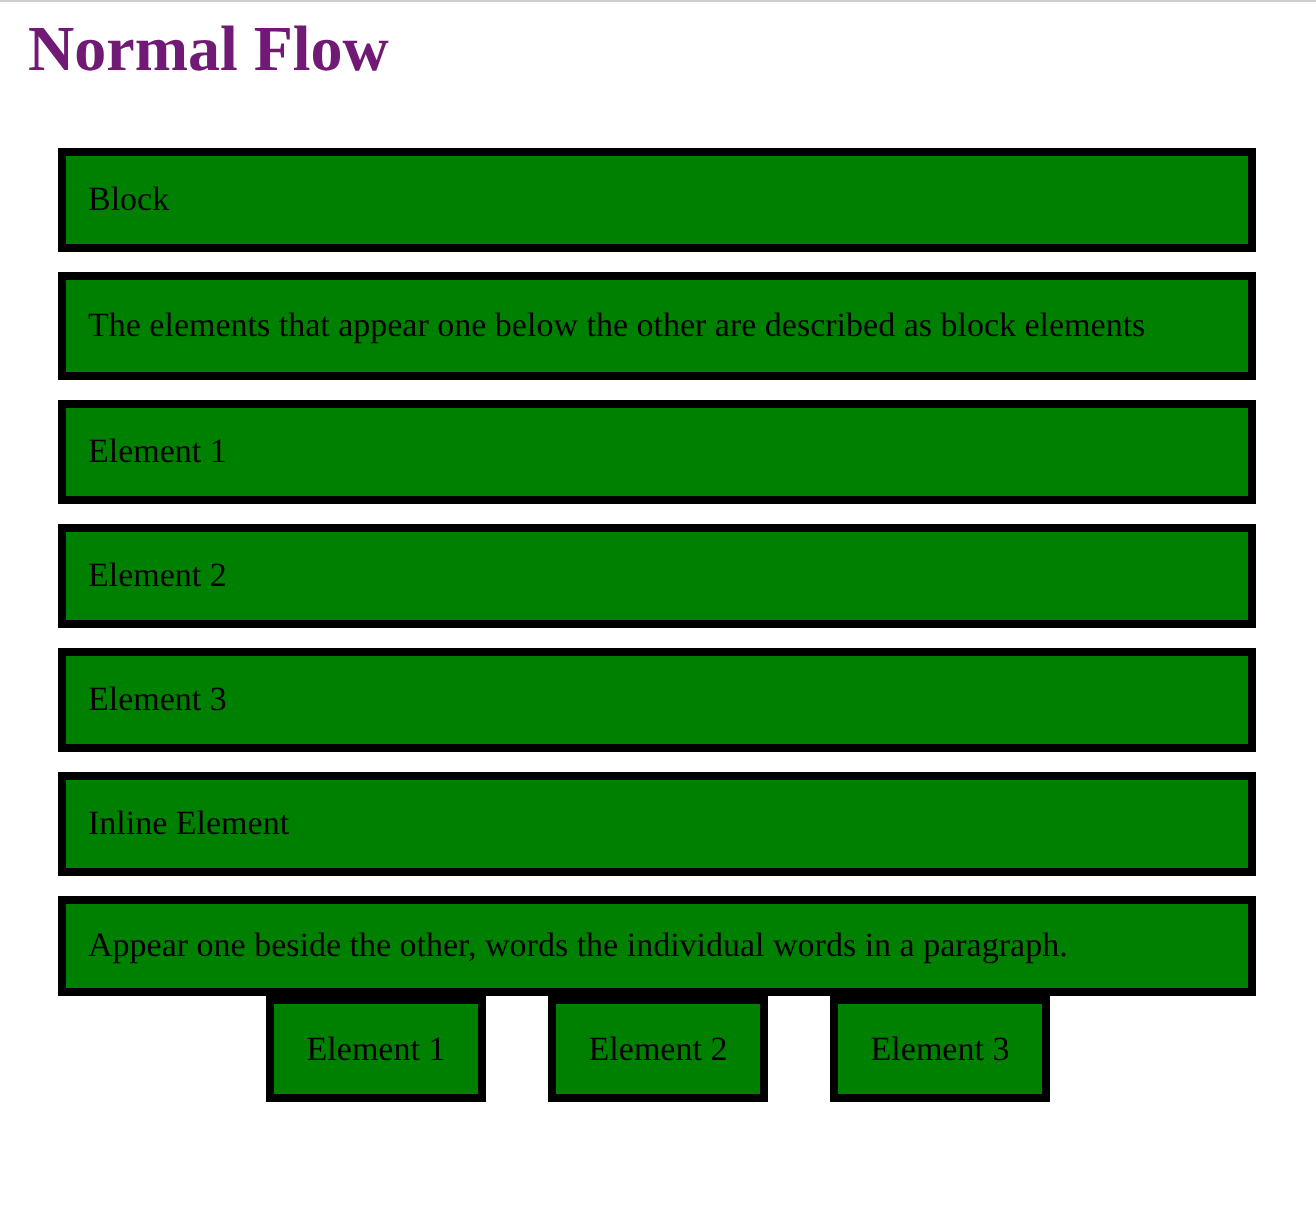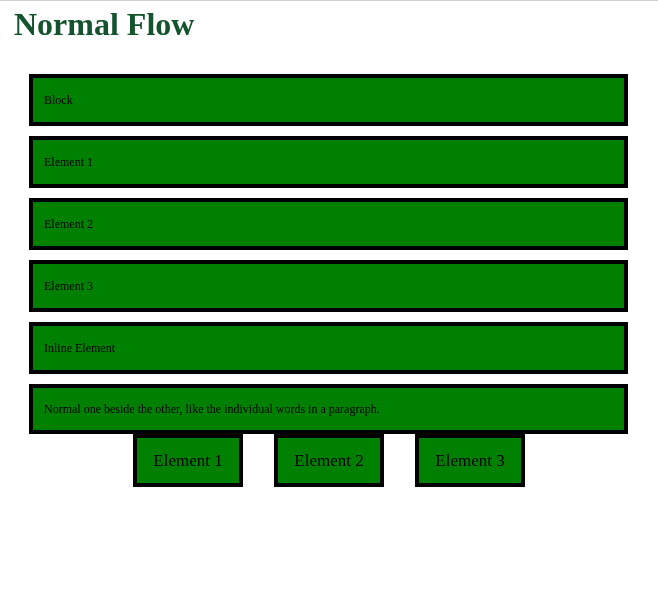--- a/index.html
+++ b/index.html
@@ -27,41 +27,41 @@
   .page {
     position: absolute;
     top: 1px;
     left: 0;
     width: 658px;
   }
   h1.page-title {
     font-family: "Liberation Serif", "DejaVu Serif", serif;
     font-size: 32px;
     font-weight: bold;
-    color: #14532d;
+    color: #701a75;
     margin: 0;
     padding: 0;
     position: absolute;
     left: 14px;
     top: 2px;
     line-height: 42px;
     letter-spacing: 0px;
   }
   .flow-container {
     position: absolute;
     left: 29px;
     top: 73px;
     width: 599px;
   }
   .block-box {
     background: #008000;
     border: 4px solid #000000;
     color: #000000;
     font-family: "Liberation Serif", "DejaVu Serif", serif;
-    font-size: 12px;
+    font-size: 17px;
     line-height: 22px;
     padding: 11px 10px 11px 11px;
     margin: 0 0 10px 0;
     box-sizing: border-box;
     width: 599px;
   }
   .block-box.tall {
     padding-top: 12px;
     padding-bottom: 12px;
   }
@@ -101,29 +101,30 @@
 <div class="viewport-top-rule"></div>
 
 <div class="page">
 
   <h1 class="page-title">Normal Flow</h1>
 
   <div class="flow-container">
 
     <div class="block-box">Block</div>
 
+    <div class="block-box tall">The elements that appear one below the other are described as block elements</div>
 
     <div class="block-box">Element 1</div>
 
     <div class="block-box">Element 2</div>
 
     <div class="block-box">Element 3</div>
 
     <div class="block-box">Inline Element</div>
 
-    <div class="block-box paragraph-wide"> Normal one beside the other, like the individual words in a paragraph.</div>
+    <div class="block-box paragraph-wide"> Appear one beside the other, words the individual words in a paragraph.</div>
 
     <div class="inline-row">
       <span class="inline-box">Element 1</span><span class="inline-box">Element 2</span><span class="inline-box">Element 3</span>
     </div>
 
   </div>
 </div>
 
 </body></html>

